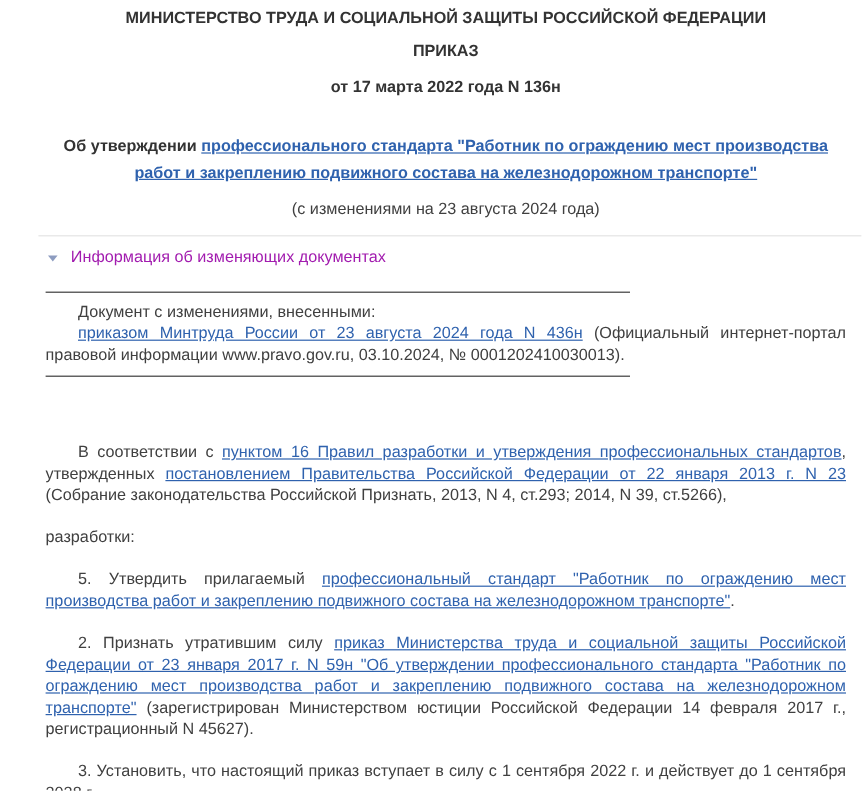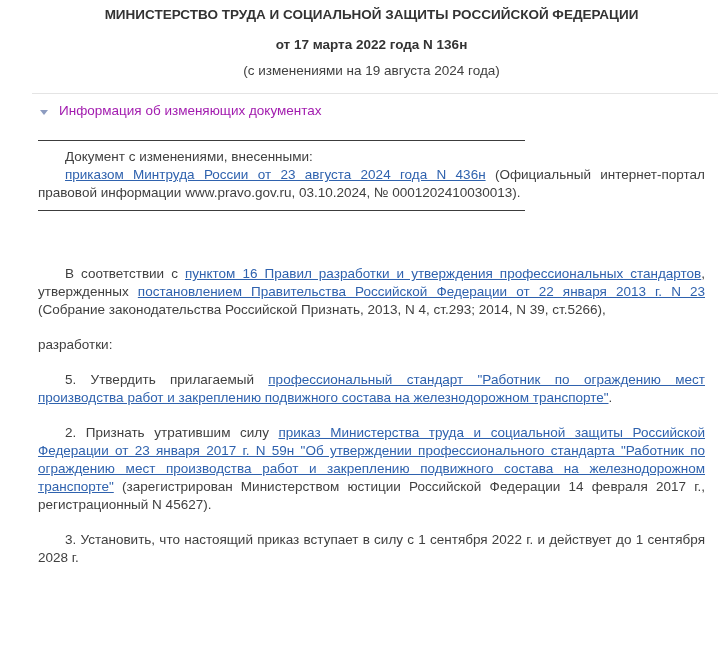--- a/index.html
+++ b/index.html
@@ -56,24 +56,26 @@
   .body-text p.no-indent { text-indent: 0; }
 
   a.doc-link { color: #2f62ae; text-decoration: underline; cursor: pointer; }
 </style>
 </head>
 <body>
 
 <div class="page">
 
   <div class="hdr-line">МИНИСТЕРСТВО ТРУДА И СОЦИАЛЬНОЙ ЗАЩИТЫ РОССИЙСКОЙ ФЕДЕРАЦИИ</div>
+  <div class="hdr-line hdr-doc-type">ПРИКАЗ</div>
   <div class="hdr-line hdr-date">от 17 марта 2022 года N 136н</div>
 
+  <div class="doc-title"><span>Об утверждении </span><a class="doc-link" href="#">профессионального стандарта "Работник по ограждению мест производства работ и закреплению подвижного состава на железнодорожном транспорте"</a></div>
 
-  <div class="amend-note">(с изменениями на 19 августа 2024 года)</div>
+  <div class="amend-note">(с изменениями на 23 августа 2024 года)</div>
 
   <hr class="divider">
 
   <div class="info-toggle">
     <span class="tri-icon"></span>
     <span>Информация об изменяющих документах</span>
   </div>
 
   <div class="changes">
     <hr class="rule rule-top">

